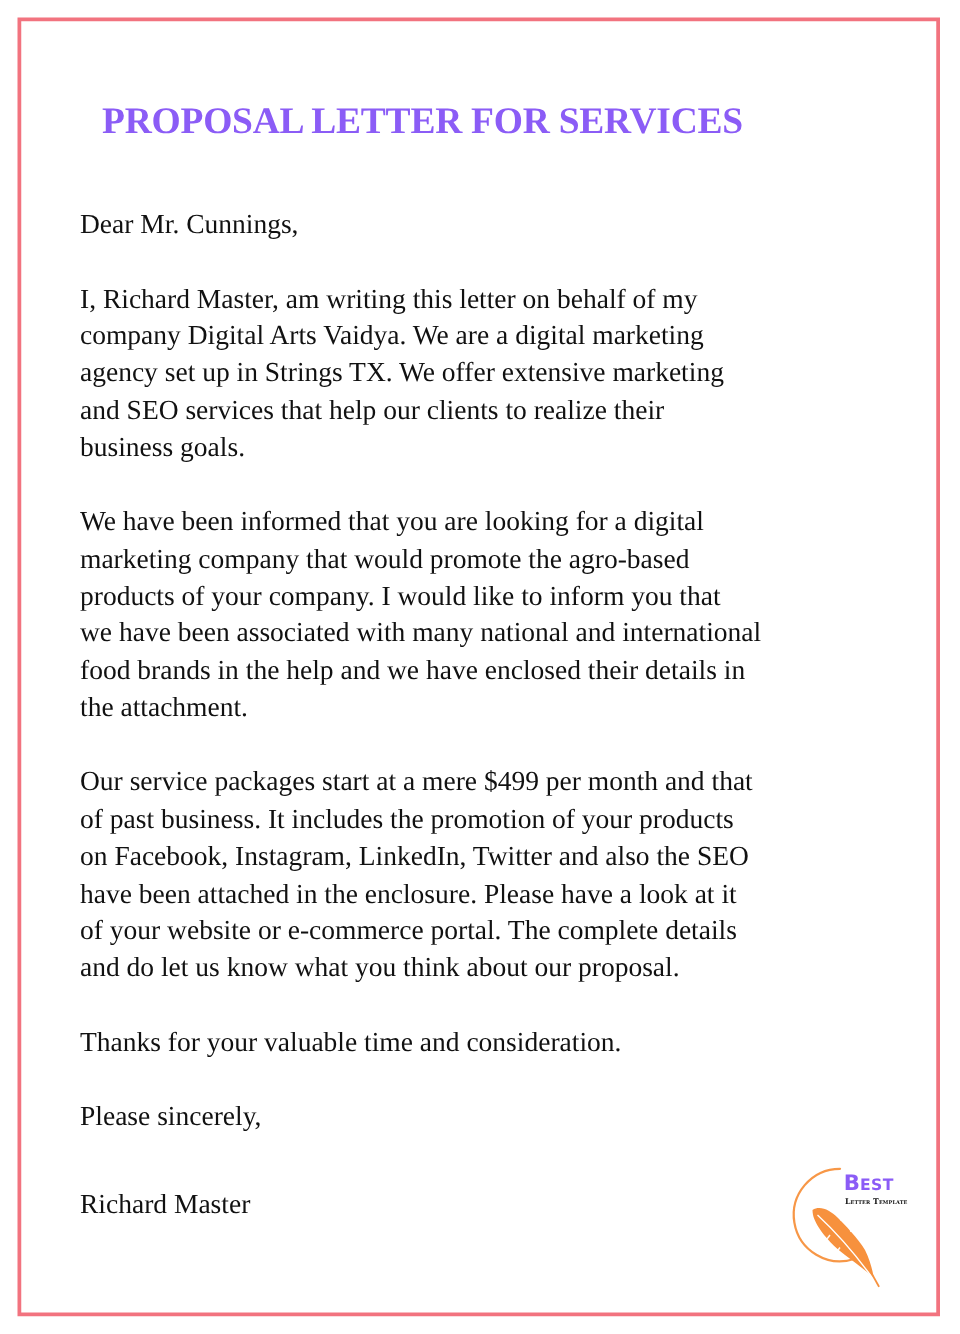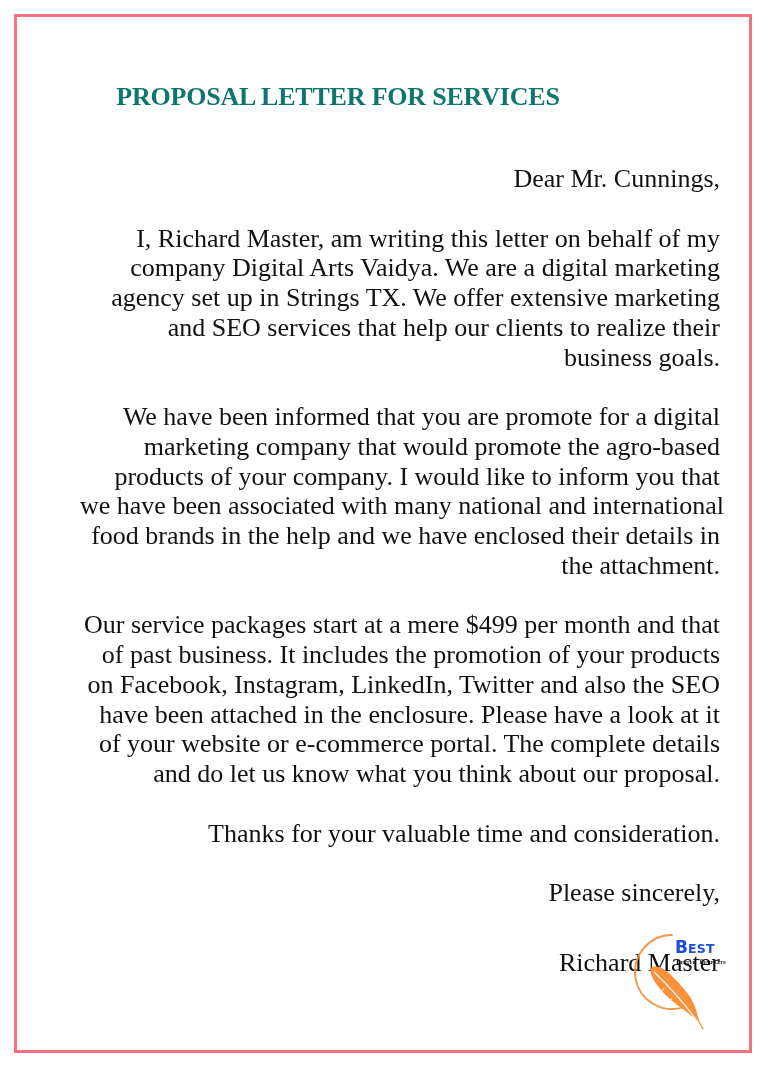--- a/index.html
+++ b/index.html
@@ -24,35 +24,34 @@
       border: 3px solid #f2737f;
       box-sizing: content-box;
     }
     .title {
       position: absolute;
       left: 0;
       width: 676px;
       top: 80px;
       text-align: center;
       font-weight: bold;
-      font-size: 26px;
+      font-size: 30px;
       line-height: 34px;
       letter-spacing: -0.2px;
       margin: 0;
-      color: #0f766e;
+      color: #8b5cf6;
     }
     .letter-body {
       position: absolute;
-      left: 80px;
+      left: 64px;
       top: 164px;
       width: 640px;
-      font-size: 26px;
+      font-size: 22px;
       line-height: 29.75px;
       white-space: nowrap;
-      text-align: right;
     }
     .letter-body p {
       margin: 0 0 29.75px 0;
     }
     .letter-body .line {
       display: block;
     }
     .letter-body p.closing-name {
       margin-bottom: 0;
       margin-top: 40px;
@@ -68,21 +67,21 @@
       position: absolute;
       left: 0;
       top: 0;
     }
     .logo-best {
       position: absolute;
       left: 49px;
       top: 9px;
       font-family: "DejaVu Sans", "Liberation Sans", sans-serif;
       font-weight: bold;
-      color: #1d4ed8;
+      color: #8b5cf6;
       line-height: 1;
       white-space: nowrap;
     }
     .logo-best .big {
       font-size: 17px;
     }
     .logo-best .small {
       font-size: 12.5px;
       letter-spacing: 0.3px;
     }
@@ -112,21 +111,21 @@
 
   <p>
     <span class="line">I, Richard Master, am writing this letter on behalf of my</span>
     <span class="line">company Digital Arts Vaidya. We are a digital marketing</span>
     <span class="line">agency set up in Strings TX. We offer extensive marketing</span>
     <span class="line">and SEO services that help our clients to realize their</span>
     <span class="line">business goals.</span>
   </p>
 
   <p>
-    <span class="line">We have been informed that you are promote for a digital</span>
+    <span class="line">We have been informed that you are looking for a digital</span>
     <span class="line">marketing company that would promote the agro-based</span>
     <span class="line">products of your company. I would like to inform you that</span>
     <span class="line">we have been associated with many national and international</span>
     <span class="line">food brands in the help and we have enclosed their details in</span>
     <span class="line">the attachment.</span>
   </p>
 
   <p>
     <span class="line">Our service packages start at a mere $499 per month and that</span>
     <span class="line">of past business. It includes the promotion of your products</span>

